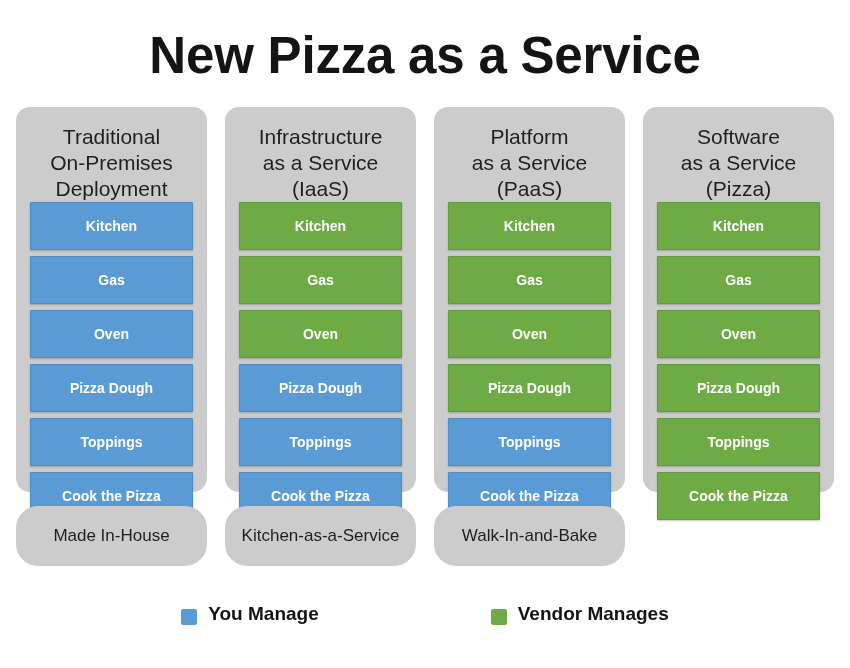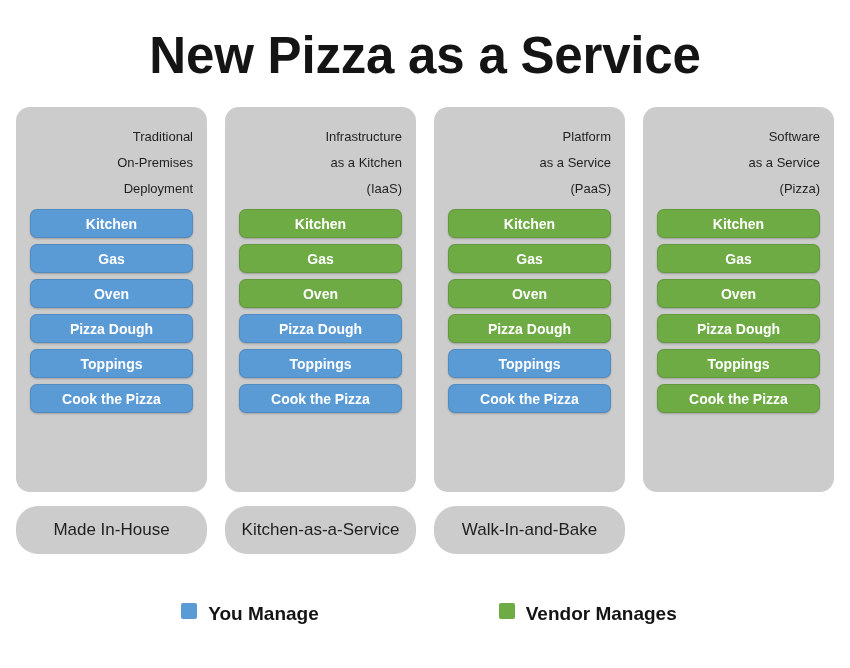--- a/index.html
+++ b/index.html
@@ -55,55 +55,55 @@
     background: #cccccc;
     border-radius: 14px;
     height: 385px;
     box-sizing: border-box;
     padding: 14px 14px 0 14px;
     display: flex;
     flex-direction: column;
   }
 
   .panel-header {
-    text-align: right;
-    font-size: 13px;
+    text-align: center;
+    font-size: 21px;
     line-height: 26px;
     color: #1f1f1f;
     height: 88px;
     box-sizing: border-box;
     padding-top: 3px;
     white-space: pre-line;
   }
 
   .cards {
     display: flex;
     flex-direction: column;
     gap: 6px;
   }
 
   .card {
-    height: 29px;
-    border-radius: 7px;
+    height: 48px;
+    border-radius: 1px;
     display: flex;
     align-items: center;
     justify-content: center;
     font-size: 14px;
     font-weight: bold;
     color: #ffffff;
     box-sizing: border-box;
     border: 1px solid rgba(0,0,0,0.10);
     box-shadow: 0 1px 2px rgba(0,0,0,0.22);
   }
   .card.blue  { background: #5b9bd5; }
   .card.green { background: #6fab44; }
 
   .footer-box {
     margin-top: 14px;
-    height: 48px;
+    height: 60px;
     background: #cccccc;
     border-radius: 22px;
     display: flex;
     align-items: center;
     justify-content: center;
     font-size: 17px;
     color: #1f1f1f;
   }
 
   
@@ -111,23 +111,22 @@
     position: absolute;
     top: 603px;
     left: 0;
     width: 850px;
     display: flex;
     justify-content: center;
     gap: 172px;
   }
   .legend-item {
     display: flex;
-    align-items: flex-start;
+    align-items: flex-end;
     gap: 11px;
-    margin-left: 8px;
   }
   .legend-swatch {
     width: 16px;
     height: 16px;
     border-radius: 2px;
     display: block;
   }
   .legend-label {
     font-size: 19px;
     font-weight: bold;
@@ -156,21 +155,21 @@
           <div class="card blue">Toppings</div>
           <div class="card blue">Cook the Pizza</div>
         </div>
       </div>
       <div class="footer-box">Made In-House</div>
     </div>
 
     <div class="column">
       <div class="panel">
         <div class="panel-header">Infrastructure
-as a Kitchen
+as a Service
 (IaaS)</div>
         <div class="cards">
           <div class="card green">Kitchen</div>
           <div class="card green">Gas</div>
           <div class="card green">Oven</div>
           <div class="card blue">Pizza Dough</div>
           <div class="card blue">Toppings</div>
           <div class="card blue">Cook the Pizza</div>
         </div>
       </div>

